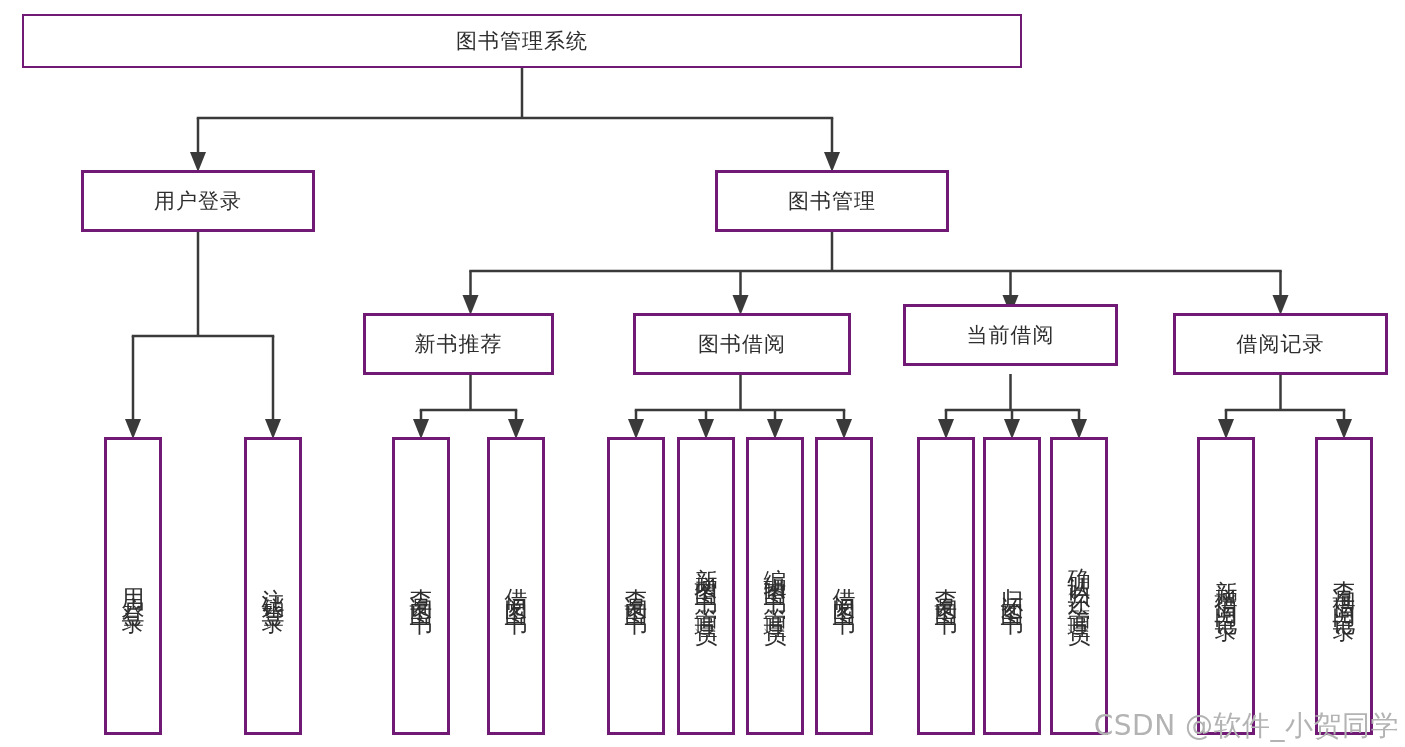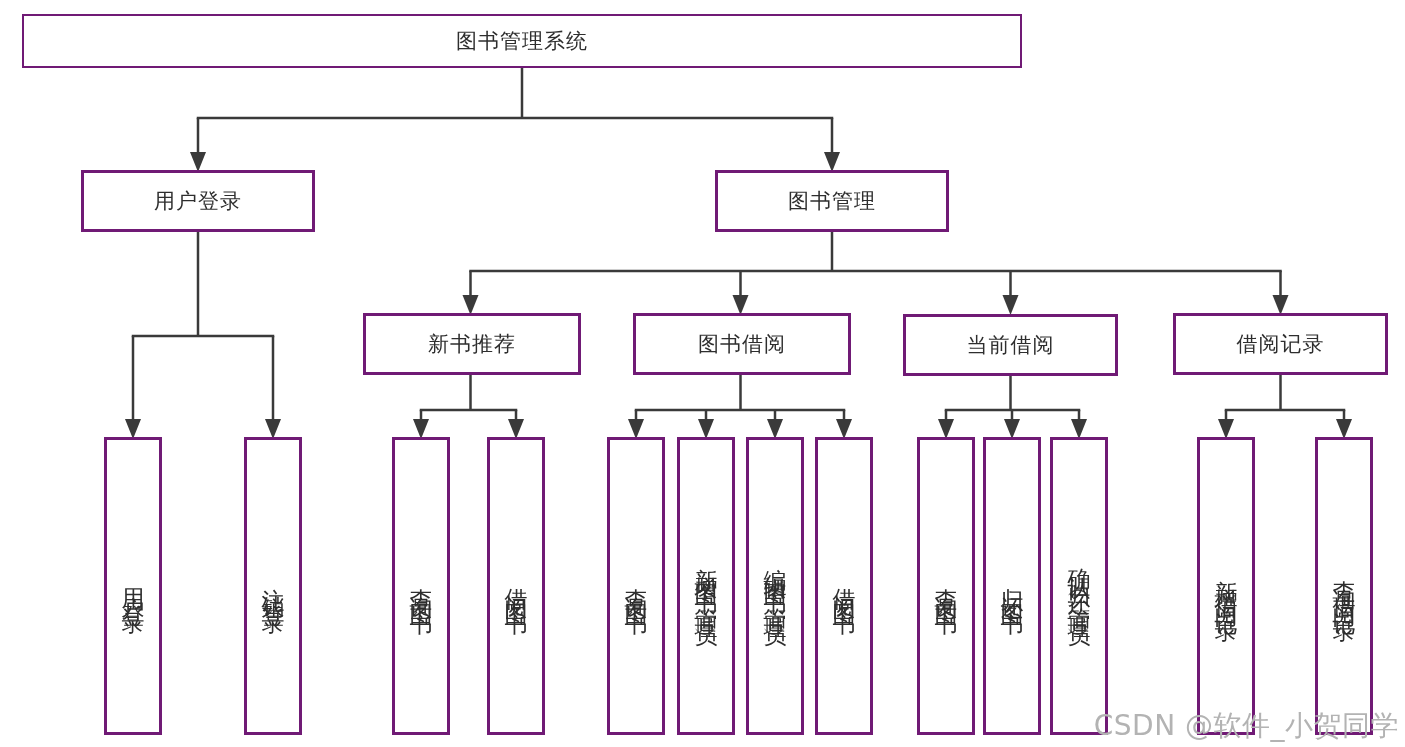--- a/index.html
+++ b/index.html
@@ -121,27 +121,27 @@
     <span>图书管理系统</span>
   </div>
 
   <div class="node hbox" style="left:81px; top:170px; width:234px; height:62px;">
     <span>用户登录</span>
   </div>
   <div class="node hbox" style="left:715px; top:170px; width:234px; height:62px;">
     <span>图书管理</span>
   </div>
 
-  <div class="node hbox" style="left:363px; top:313px; width:218px; height:62px;">
+  <div class="node hbox" style="left:363px; top:313px; width:191px; height:62px;">
     <span>新书推荐</span>
   </div>
   <div class="node hbox" style="left:633px; top:313px; width:218px; height:62px;">
     <span>图书借阅</span>
   </div>
-  <div class="node hbox" style="left:903px; top:314px; width:215px; height:62px;">
+  <div class="node hbox" style="left:903px; top:304px; width:215px; height:62px;">
     <span>当前借阅</span>
   </div>
   <div class="node hbox" style="left:1173px; top:313px; width:215px; height:62px;">
     <span>借阅记录</span>
   </div>
 
   <div class="node leaf" style="left:104px; top:437px; width:58px; height:298px;">
     <span>用户登录</span>
   </div>
   <div class="node leaf" style="left:244px; top:437px; width:58px; height:298px;">

